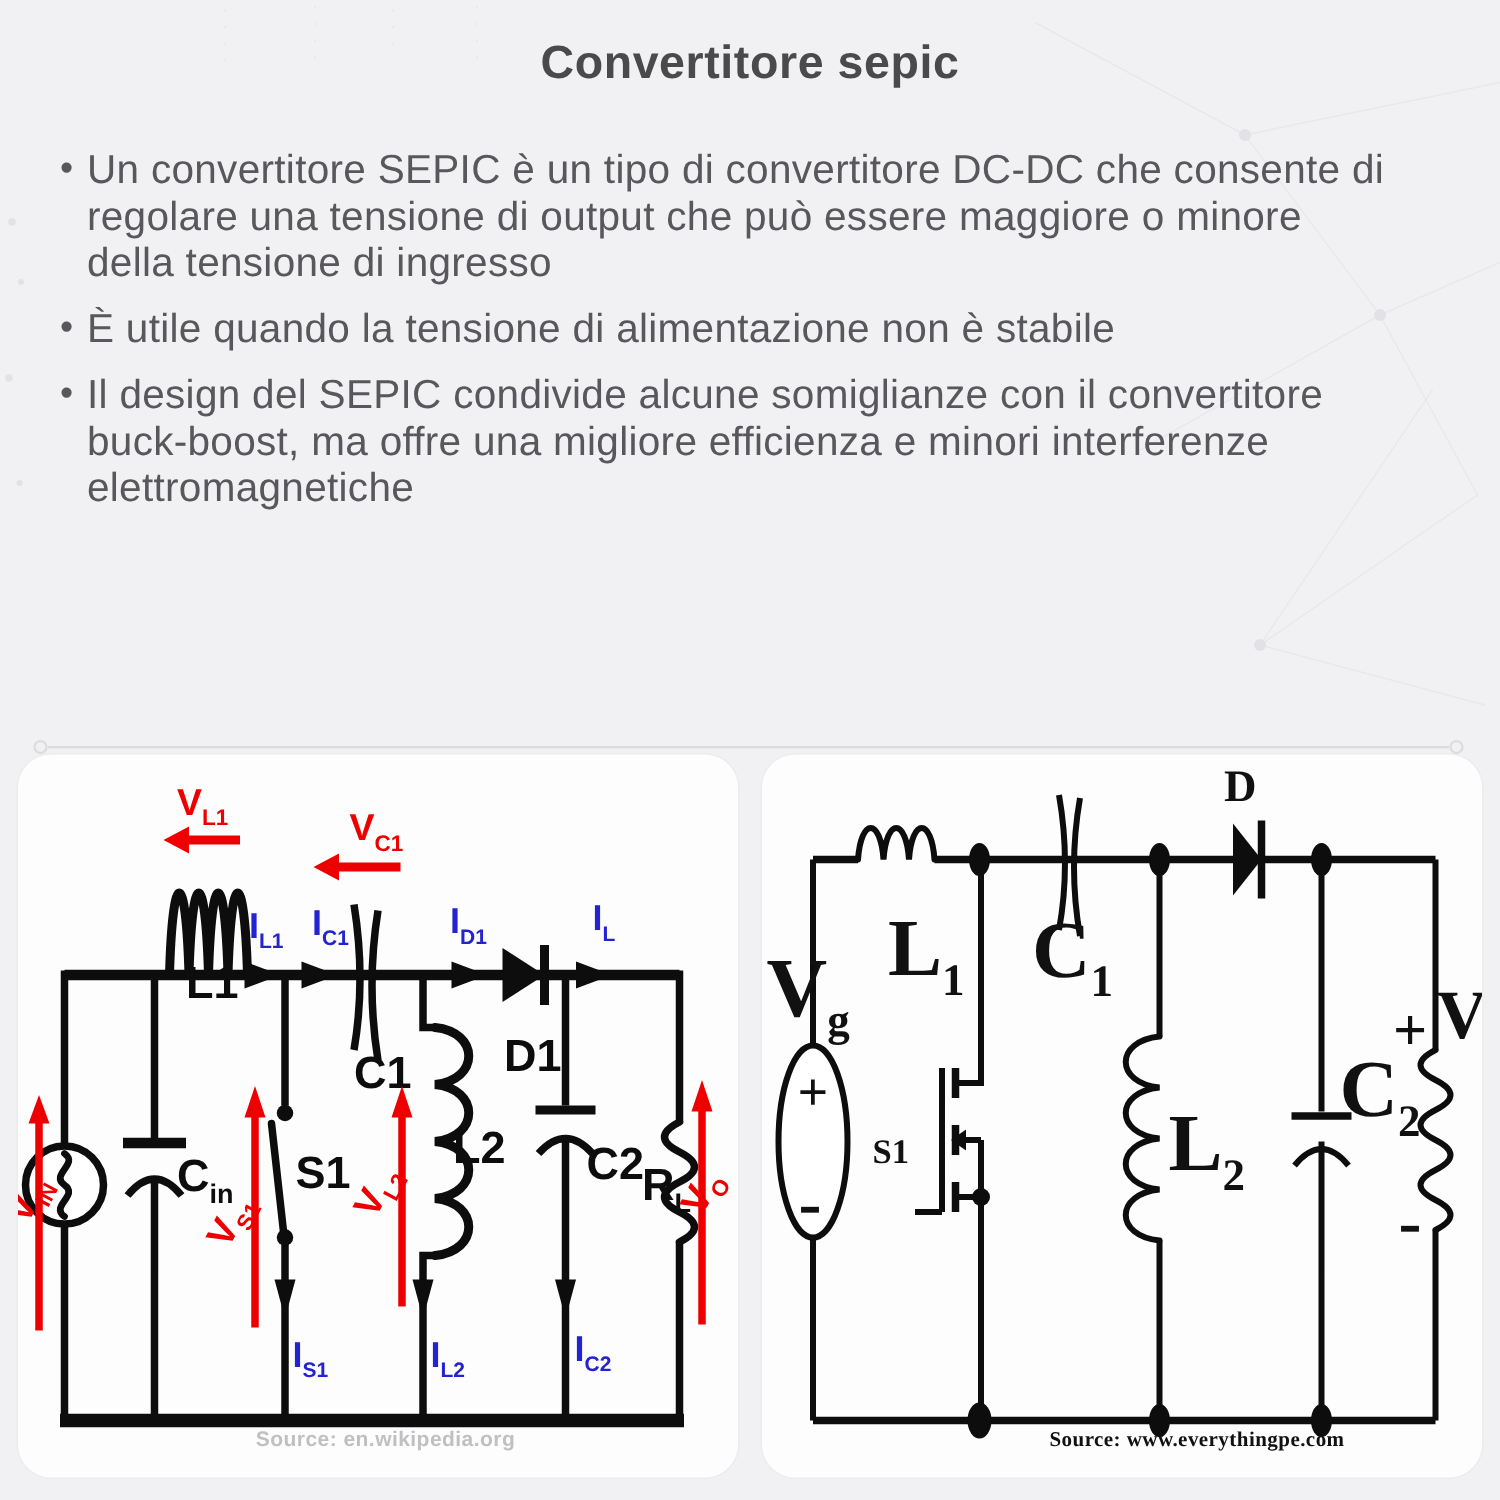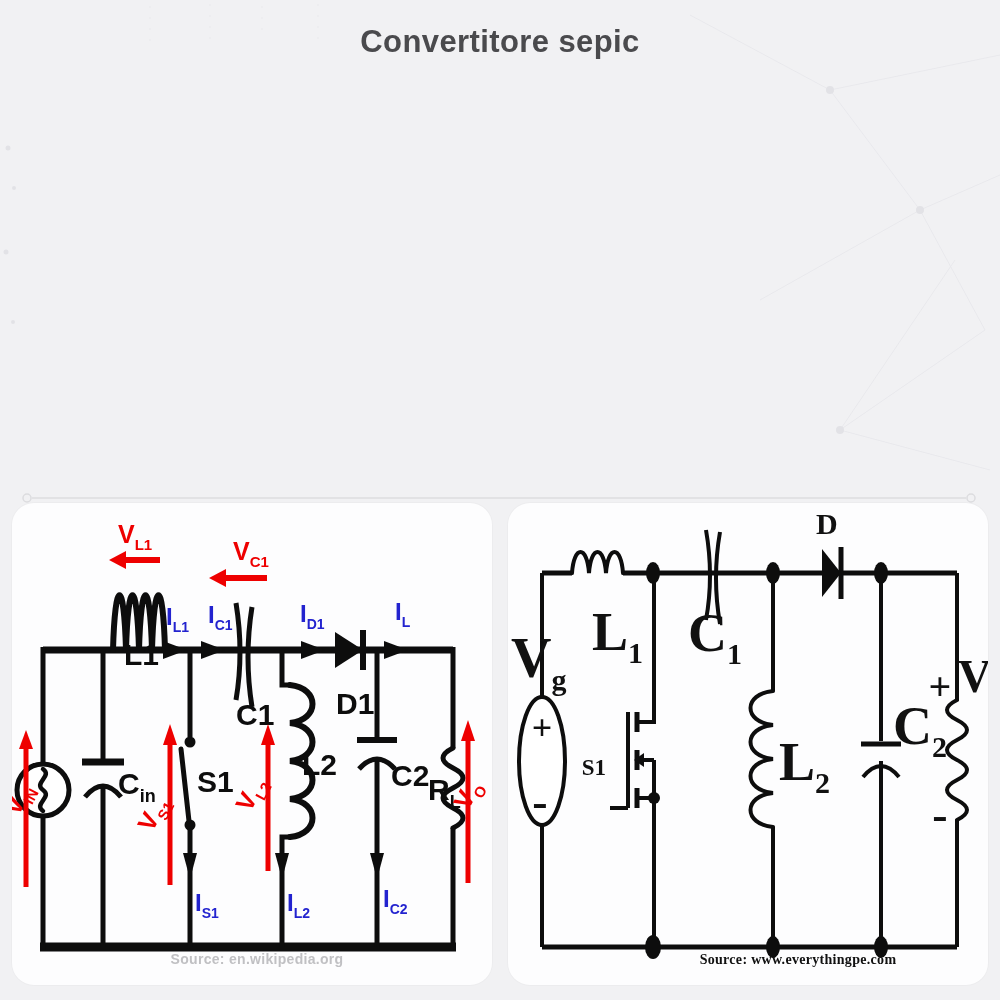--- a/index.html
+++ b/index.html
@@ -61,20 +61,23 @@
     <circle class="meshdot" cx="8" cy="148" r="2.5"></circle>
     <circle class="meshdot" cx="14" cy="188" r="2"></circle>
     <circle class="meshdot" cx="6" cy="252" r="2.5"></circle>
     <circle class="meshdot" cx="13" cy="322" r="2"></circle>
   </g>
 </svg>
 
 <h1 class="title">Convertitore sepic</h1>
 
 <ul class="bullets">
+  <li><span>Un convertitore SEPIC è un tipo di convertitore DC-DC che consente di regolare una tensione di output che può essere maggiore o minore della tensione di ingresso</span></li>
+  <li><span>È utile quando la tensione di alimentazione non è stabile</span></li>
+  <li><span>Il design del SEPIC condivide alcune somiglianze con il convertitore buck-boost, ma offre una migliore efficienza e minori interferenze elettromagnetiche</span></li>
 </ul>
 
 <svg class="divider" width="1000" height="12">
   <line x1="32" y1="6" x2="966" y2="6" stroke="#dcdcdf" stroke-width="1.5"></line>
   <circle cx="27" cy="6" r="4" fill="none" stroke="#dcdcdf" stroke-width="1.5"></circle>
   <circle cx="971" cy="6" r="4" fill="none" stroke="#dcdcdf" stroke-width="1.5"></circle>
 </svg>
 
 <div class="card left">
 <svg class="lsvg" width="480" height="482" viewBox="0 0 480 482">

